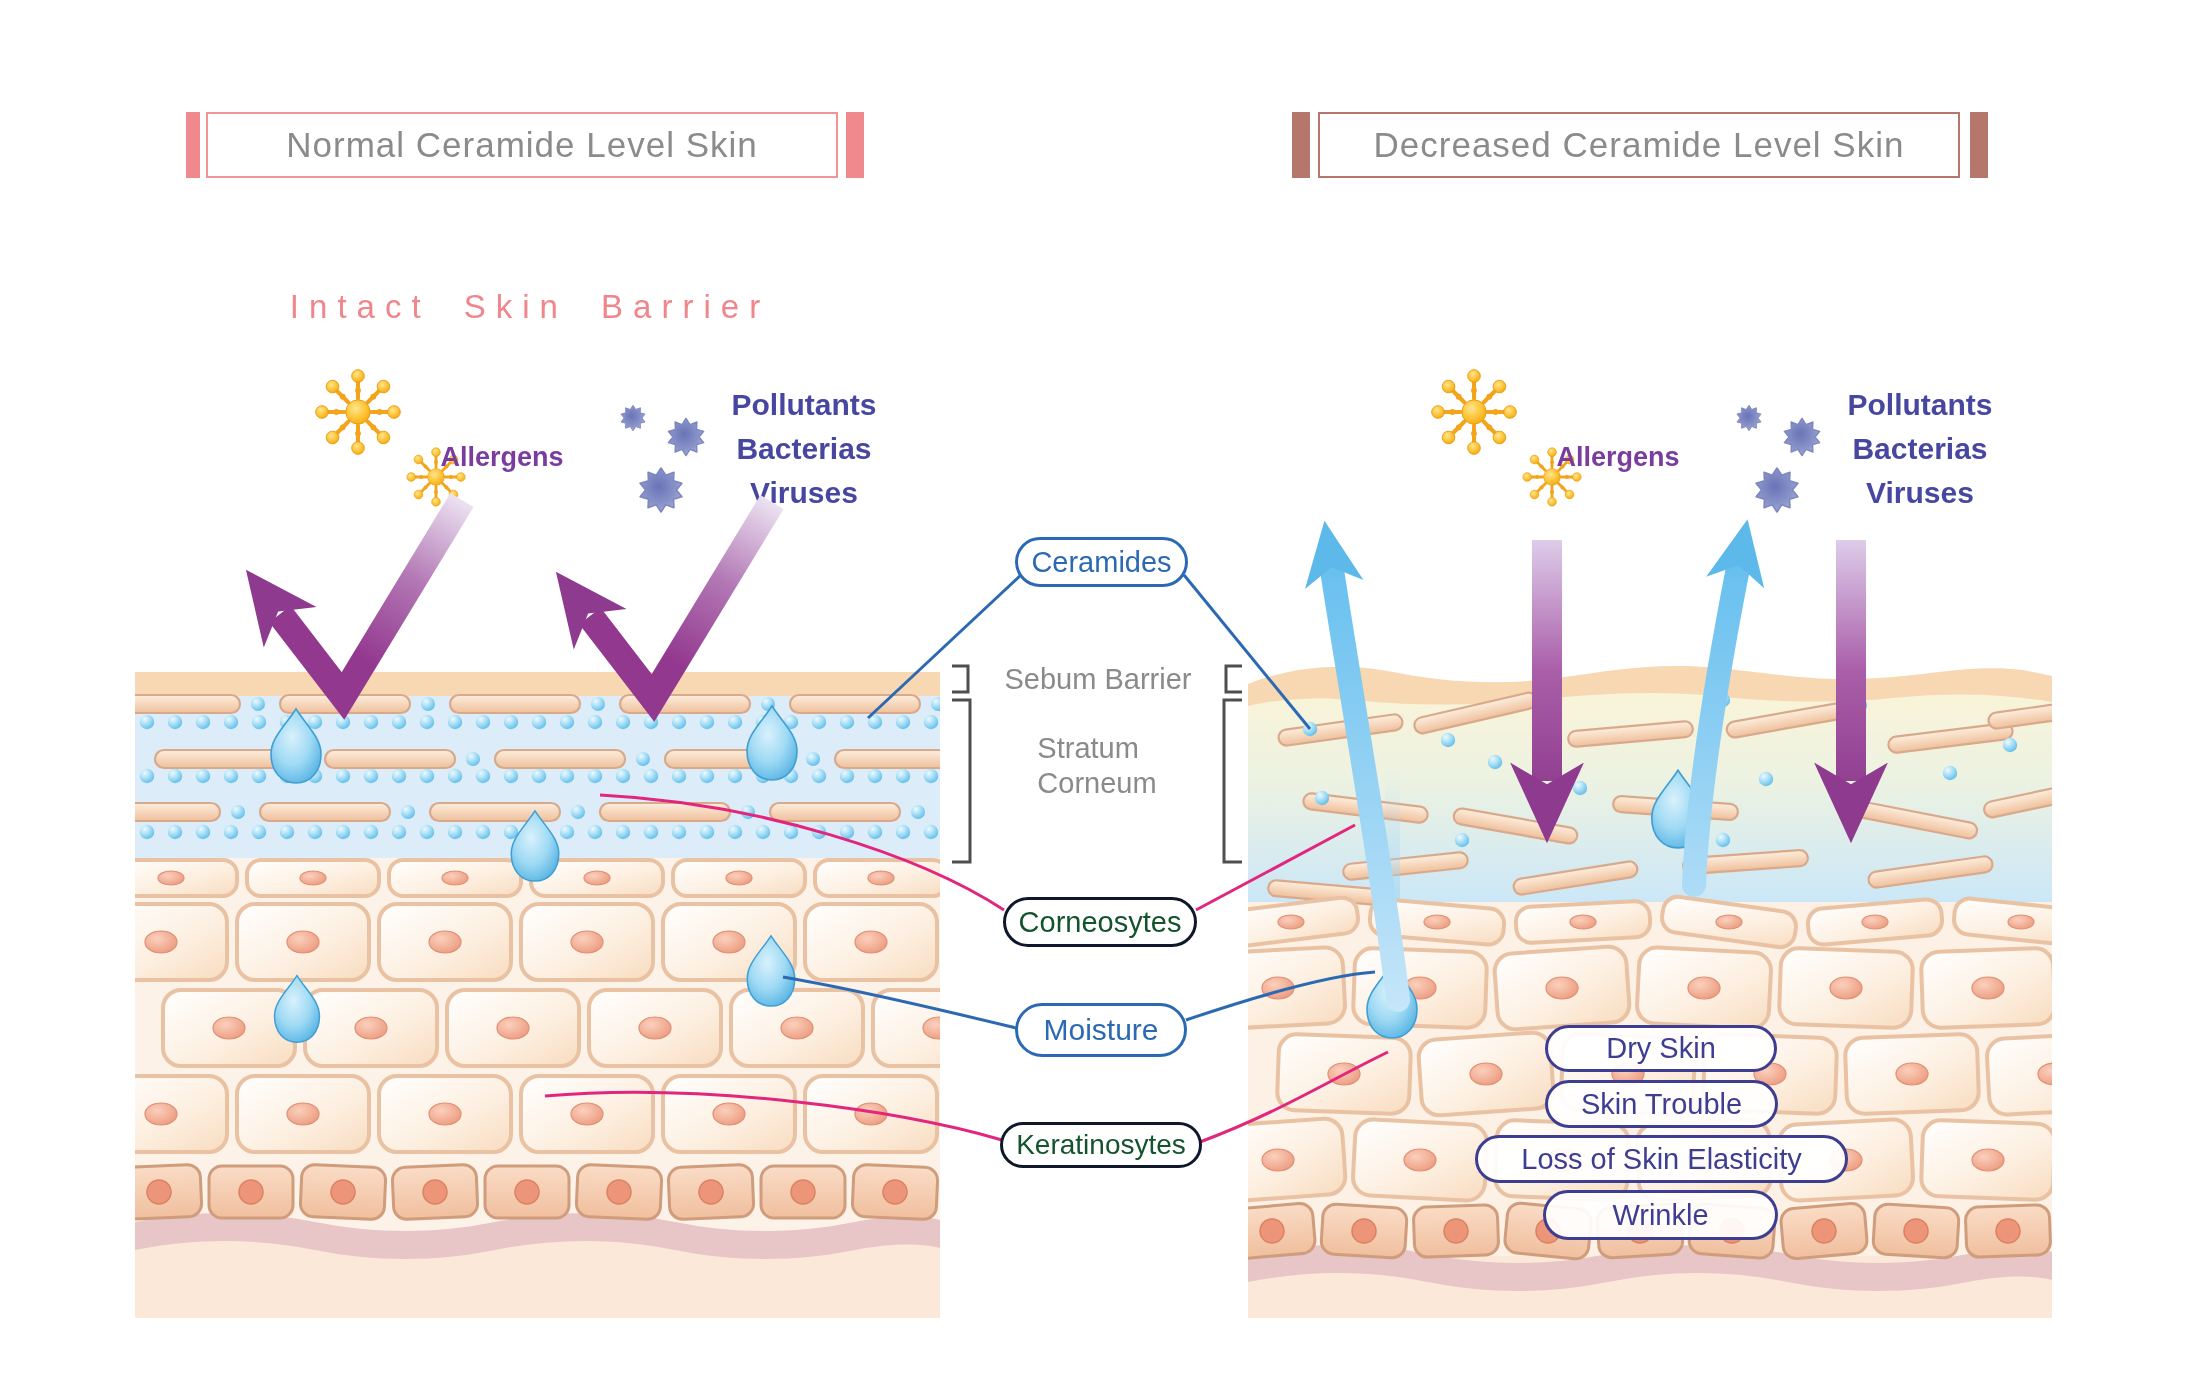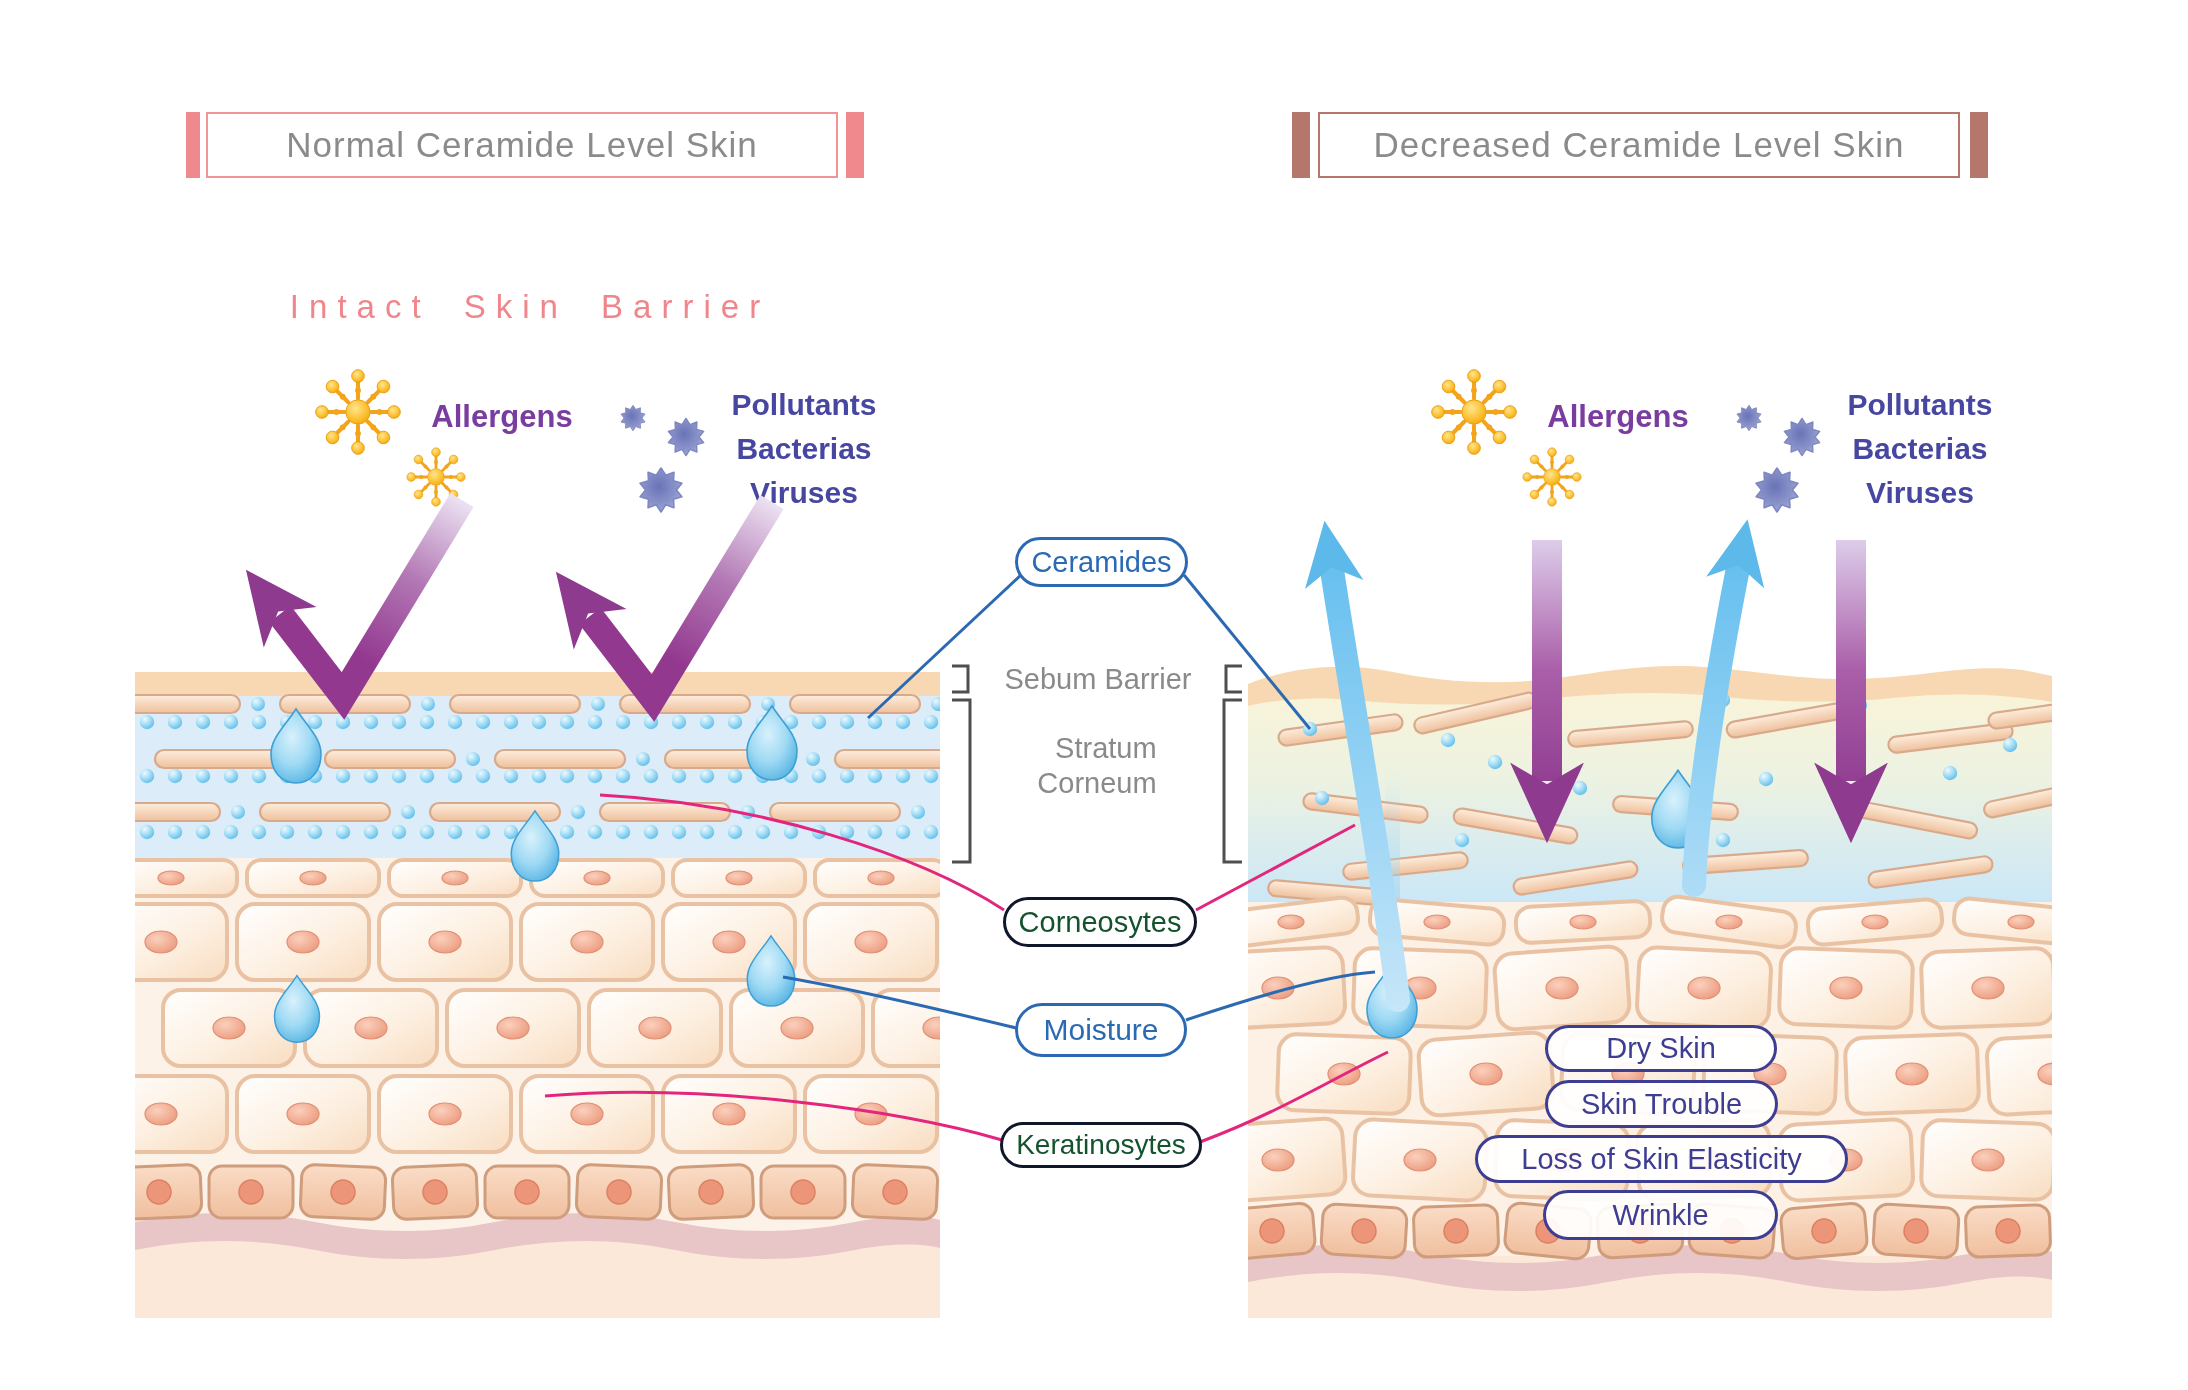--- a/index.html
+++ b/index.html
@@ -7,31 +7,31 @@
           font-family:"Liberation Sans",sans-serif;overflow:hidden;padding-left:10px;}
   .accent{position:absolute;}
   .title-frame{position:absolute;display:flex;align-items:center;justify-content:center;
                box-sizing:border-box;background:#fff;}
   .title-frame span{color:#8b8b8b;font-size:35px;letter-spacing:1px;white-space:nowrap;}
   .subtitle{position:absolute;transform:translate(-50%,-50%);white-space:nowrap;
             letter-spacing:10px;word-spacing:14px;font-size:33px;margin-top:33px;}
   .subtitle.left{color:#f0868b;font-weight:500;}
   .subtitle.right{color:#b5766b;font-weight:600;}
   .threat{position:absolute;transform:translate(-50%,-50%);white-space:nowrap;}
-  .allergens{color:#7a3d9f;font-weight:bold;font-size:31px;}
+  .allergens{color:#7a3d9f;font-weight:bold;font-size:27px;margin-top:40px;}
   .pollutants{color:#4747a1;font-weight:bold;font-size:30px;line-height:44px;text-align:center;}
   .pollutants span{display:block;}
   .pill{position:absolute;display:flex;align-items:center;justify-content:center;
         background:#ffffff;border-radius:28px;white-space:nowrap;box-sizing:border-box;
         font-size:29px;font-weight:500;}
   .pill.blue{border:3px solid #2b6ab3;color:#2b6ab3;}
   .pill.pink{border:3px solid #0f172a;color:#14532d;}
   .pill.navy{border:3px solid #3d3d91;color:#3d3d91;background:rgba(255,255,255,0.92);}
   .glabel{position:absolute;transform:translate(-50%,-50%);color:#8a8a8a;font-size:29px;
-          text-align:right;line-height:35px;white-space:nowrap;}
+          text-align:left;line-height:35px;white-space:nowrap;}
   svg.layer{position:absolute;}
   #overlay-svg{pointer-events:none;}
 </style>
 </head>
 <body>
 
 <div class="canvas">
 
   <svg id="defs-svg" width="0" height="0" style="position:absolute">
       <defs>

